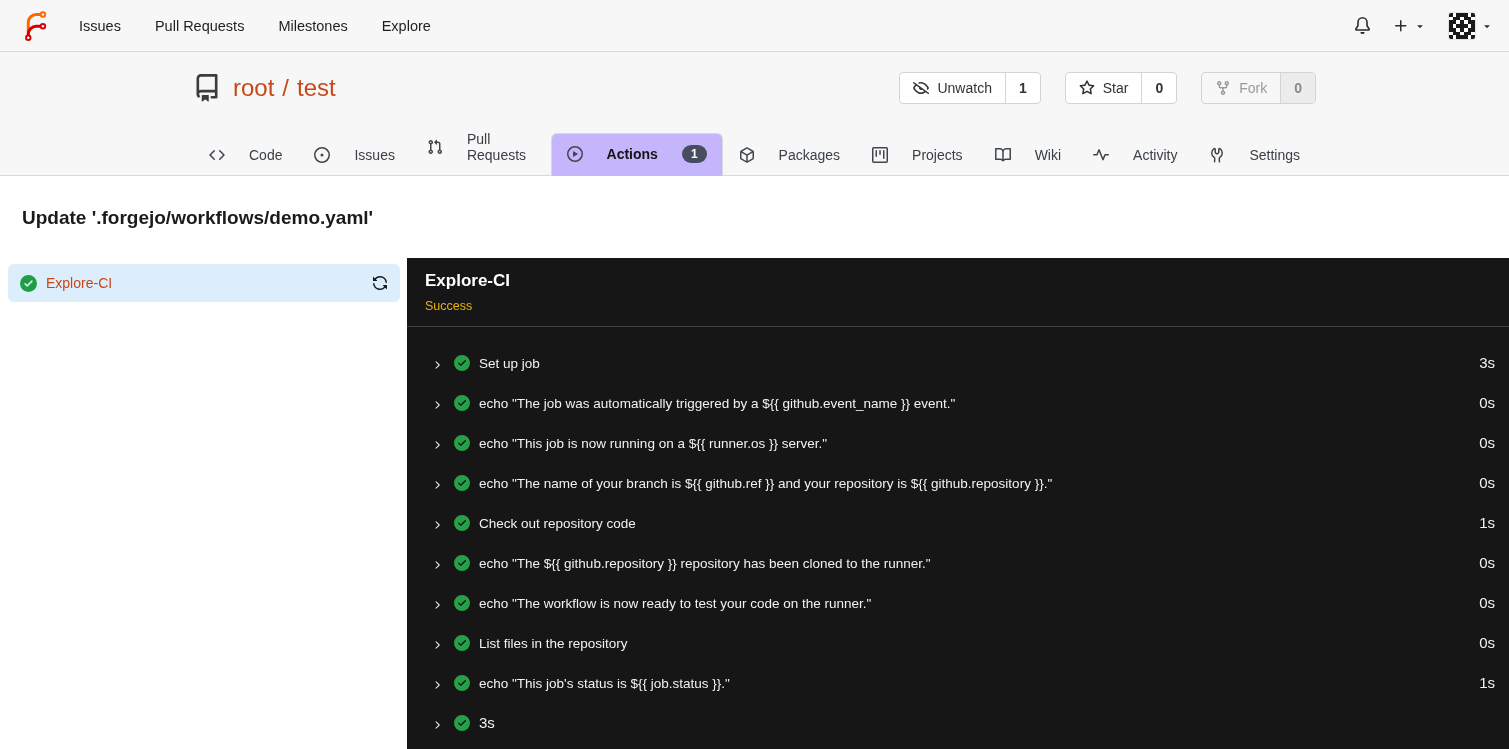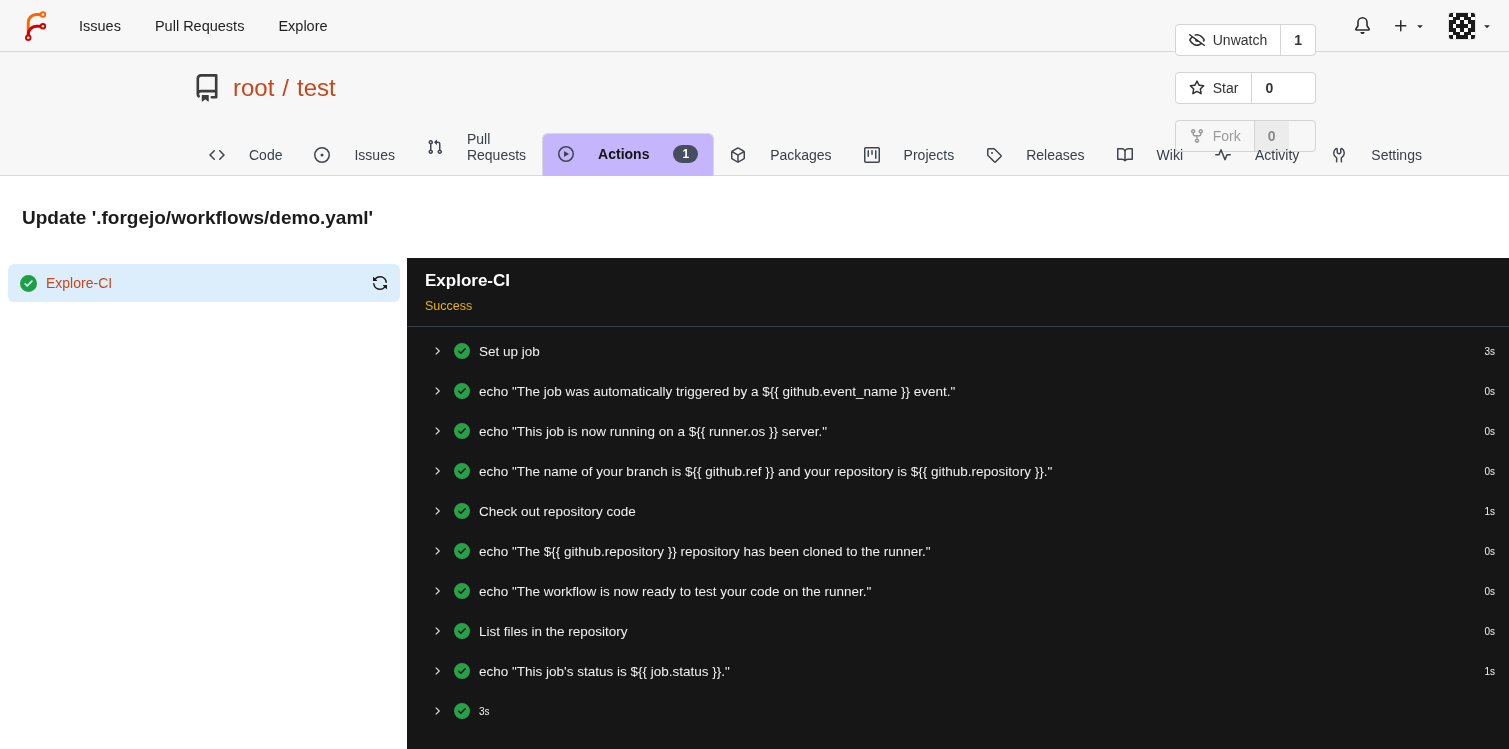--- a/index.html
+++ b/index.html
@@ -27,21 +27,21 @@
   .avatar-btn { display:flex; align-items:center; gap:5px; cursor:pointer; }
   .avatar { width:28px; height:28px; border-radius:3px; background:#fff; border:1px solid #e2e2e2; }
 
   
   .repo-header { background:#f7f7f7; border-bottom:1px solid #d9d9d9; }
   .repo-container { width:1123px; margin:0 auto; }
   .repo-title-row { display:flex; align-items:center; padding-top:20px; height:52px; }
   .repo-icon { color:#3c3c3c; margin-right:12px; }
   .repo-name { font-size:24px; color:#c5481b; display:flex; align-items:flex-end; gap:8px; }
   .repo-name a { cursor:pointer; }
-  .repo-buttons { margin-left:auto; display:flex; gap:16px;flex-direction:column; }
+  .repo-buttons { margin-left:auto; display:flex; gap:24px; }
   .btn-group {
     display:flex; align-items:stretch; height:32px; border:1px solid #d4d4d4;
     border-radius:4px; background:#fff; overflow:hidden; font-size:14px; color:#333;
   }
   .btn-main { display:flex; align-items:center; gap:8px; padding:0 13px; cursor:pointer; }
   .btn-count { display:flex; align-items:center; padding:0 13px; border-left:1px solid #d4d4d4; font-weight:700; cursor:pointer; }
   .btn-group.disabled { color:#9b9b9b; background:#f7f7f7; }
   .btn-group.disabled .btn-count { background:#ececec; color:#8a8a8a; }
 
   
@@ -75,47 +75,48 @@
   .job-name { color:#c5481b; font-size:14px; margin-left:9px; }
   .job-refresh { margin-left:auto; color:#1b1b1b; cursor:pointer; }
 
   
   .run-panel { flex:1; background:#161616; color:#f5f5f5; display:flex; flex-direction:column; }
   .run-panel-header { padding:13px 18px 13px; border-bottom:1px solid #3a4149; }
   .run-panel-title { font-size:17px; font-weight:600; color:#ffffff; }
   .run-panel-status { font-size:12.5px; color:#eab308; margin-top:8px; }
   .steps { padding:4px 0 0 0; }
   .step-row {
-    height:40px; display:flex; align-items:center; padding:0 14px 0 24px;
+    height:40px; display:flex; align-items:flex-end; padding:0 14px 0 24px;
     font-size:13.5px; cursor:pointer;
   }
   .step-chevron { color:#e2e2e2; }
   .step-check { color:#26a148; margin:0 9px 0 11px; }
   .step-label { flex:1; color:#f2f2f2; }
-  .step-duration { color:#f2f2f2; font-size:10px; }
+  .step-duration { color:#f2f2f2; font-size:15px; }
 </style>
 </head>
 <body>
 
 <header class="navbar">
   <div class="logo">
     <svg viewBox="0 0 120 120" width="32" height="32" fill="none">
       <path d="M76 17 H61 a30 30 0 0 0 -30 30 V96" stroke="#ff6600" stroke-width="11"></path>
       <path d="M76 61 H61 a30 30 0 0 0 -30 30 V96" stroke="#d40000" stroke-width="11"></path>
       <circle cx="86" cy="17" r="8.5" stroke="#ff6600" stroke-width="7"></circle>
       <circle cx="86" cy="61" r="8.5" stroke="#d40000" stroke-width="7"></circle>
       <circle cx="31" cy="104" r="8.5" stroke="#d40000" stroke-width="7" fill="#f7f7f7"></circle>
     </svg>
   </div>
   <nav class="nav-links">
 
       <span class="nav-link">Issues</span>
 
       <span class="nav-link">Pull Requests</span>
 
+      <span class="nav-link">Milestones</span>
 
       <span class="nav-link">Explore</span>
     </nav>
   <div class="nav-right">
     <span class="icon-btn">
       <span>
           <svg width="17" height="17" viewBox="0 0 16 16" fill="currentColor" aria-hidden="true">
             <path d="M8 16a2 2 0 0 0 1.985-1.75c.017-.137-.097-.25-.235-.25h-3.5c-.138 0-.252.113-.235.25A2 2 0 0 0 8 16ZM3 5a5 5 0 0 1 10 0v2.947c0 .05.015.098.042.139l1.703 2.555A1.519 1.519 0 0 1 13.482 13H2.518a1.516 1.516 0 0 1-1.263-2.36l1.703-2.554A.255.255 0 0 0 3 7.947Zm5-3.5A3.5 3.5 0 0 0 4.5 5v2.947c0 .346-.102.683-.294.97l-1.703 2.556a.017.017 0 0 0-.003.01l.001.006.004.006.006.004.007.001h10.964l.007-.001.006-.004.004-.006.001-.007a.017.017 0 0 0-.003-.01l-1.703-2.554a1.745 1.745 0 0 1-.294-.97V5A3.5 3.5 0 0 0 8 1.5Z"></path>
           </svg>
         </span>
@@ -250,29 +251,20 @@
         <span class="tab">
           <span class="tab-icon">
             <svg width="16" height="16" viewBox="0 0 16 16" fill="currentColor" aria-hidden="true">
               <path d="M1.75 0h12.5C15.216 0 16 .784 16 1.75v12.5A1.75 1.75 0 0 1 14.25 16H1.75A1.75 1.75 0 0 1 0 14.25V1.75C0 .784.784 0 1.75 0ZM1.5 1.75v12.5c0 .138.112.25.25.25h12.5a.25.25 0 0 0 .25-.25V1.75a.25.25 0 0 0-.25-.25H1.75a.25.25 0 0 0-.25.25ZM11.75 3a.75.75 0 0 1 .75.75v7.5a.75.75 0 0 1-1.5 0v-7.5a.75.75 0 0 1 .75-.75Zm-8.25.75a.75.75 0 0 1 1.5 0v5.5a.75.75 0 0 1-1.5 0ZM8 3a.75.75 0 0 1 .75.75v3.5a.75.75 0 0 1-1.5 0v-3.5A.75.75 0 0 1 8 3Z"></path>
             </svg>
           </span>
           <span>Projects</span>
 
         </span>
 
-        <span class="tab">
-          <span class="tab-icon">
-            <svg width="16" height="16" viewBox="0 0 16 16" fill="currentColor" aria-hidden="true">
-              <path d="M1 7.775V2.75C1 1.784 1.784 1 2.75 1h5.025c.464 0 .91.184 1.238.513l6.25 6.25a1.75 1.75 0 0 1 0 2.474l-5.026 5.026a1.75 1.75 0 0 1-2.474 0l-6.25-6.25A1.752 1.752 0 0 1 1 7.775Zm1.5 0c0 .066.026.13.073.177l6.25 6.25a.25.25 0 0 0 .354 0l5.025-5.025a.25.25 0 0 0 0-.354l-6.25-6.25a.25.25 0 0 0-.177-.073H2.75a.25.25 0 0 0-.25.25ZM6 5a1 1 0 1 1 0 2 1 1 0 0 1 0-2Z"></path>
-            </svg>
-          </span>
-          <span>Releases</span>
-
-        </span>
 
         <span class="tab">
           <span class="tab-icon">
             <svg width="16" height="16" viewBox="0 0 16 16" fill="currentColor" aria-hidden="true">
               <path d="M0 1.75A.75.75 0 0 1 .75 1h4.253c1.227 0 2.317.59 3 1.501A3.743 3.743 0 0 1 11.006 1h4.245a.75.75 0 0 1 .75.75v10.5a.75.75 0 0 1-.75.75h-4.507a2.25 2.25 0 0 0-1.591.659l-.622.621a.75.75 0 0 1-1.06 0l-.622-.621A2.25 2.25 0 0 0 5.258 13H.75a.75.75 0 0 1-.75-.75Zm7.251 10.324.004-5.073-.002-2.253A2.25 2.25 0 0 0 5.003 2.5H1.5v9h3.757a3.75 3.75 0 0 1 1.994.574ZM8.755 4.75l-.004 7.322a3.752 3.752 0 0 1 1.992-.572H14.5v-9h-3.495a2.25 2.25 0 0 0-2.25 2.25Z"></path>
             </svg>
           </span>
           <span>Wiki</span>
 
         </span>

